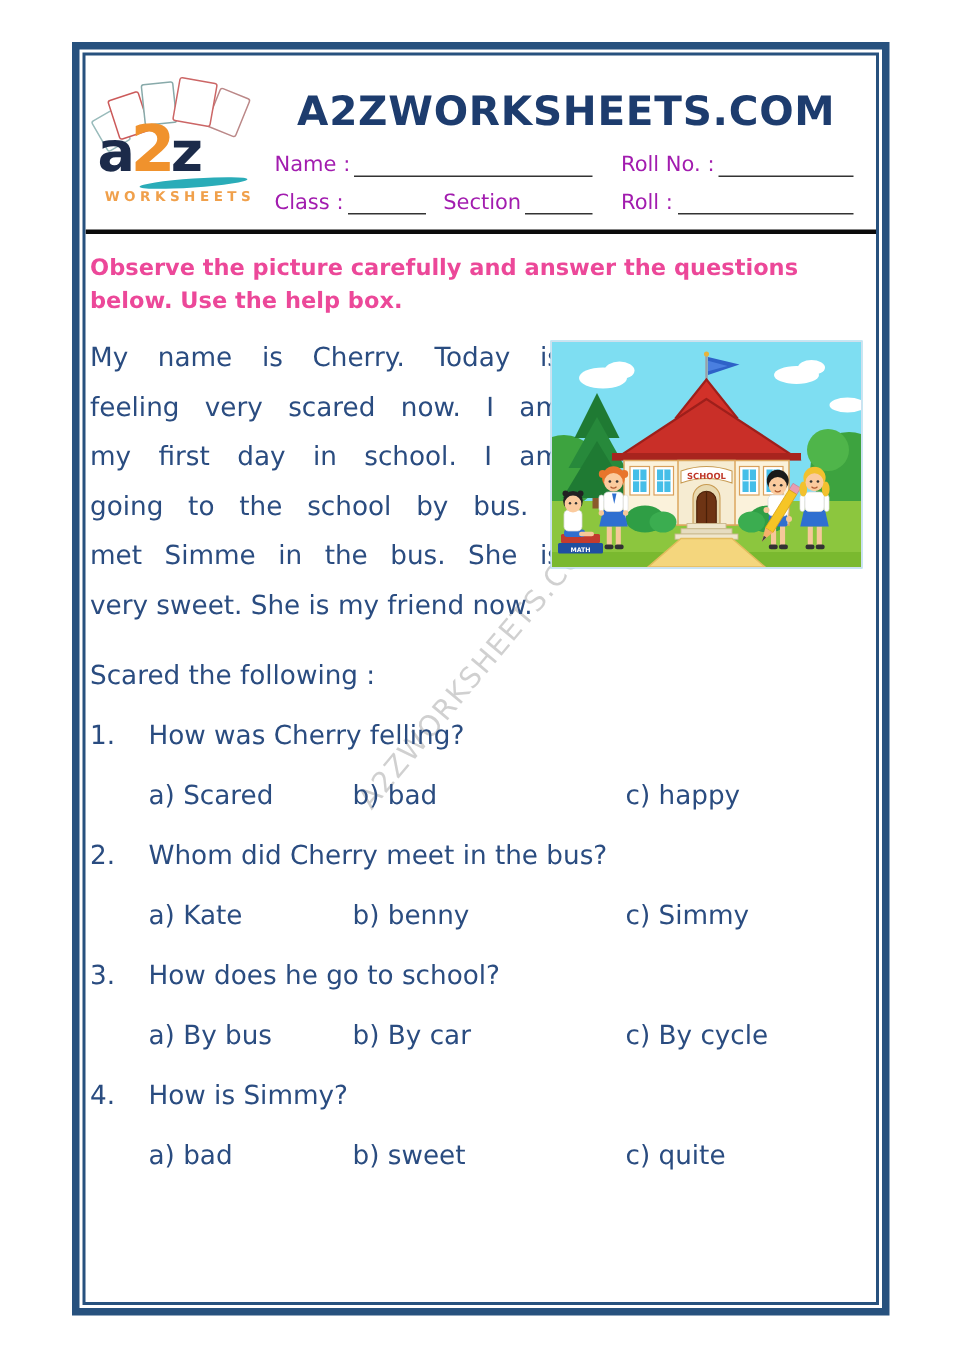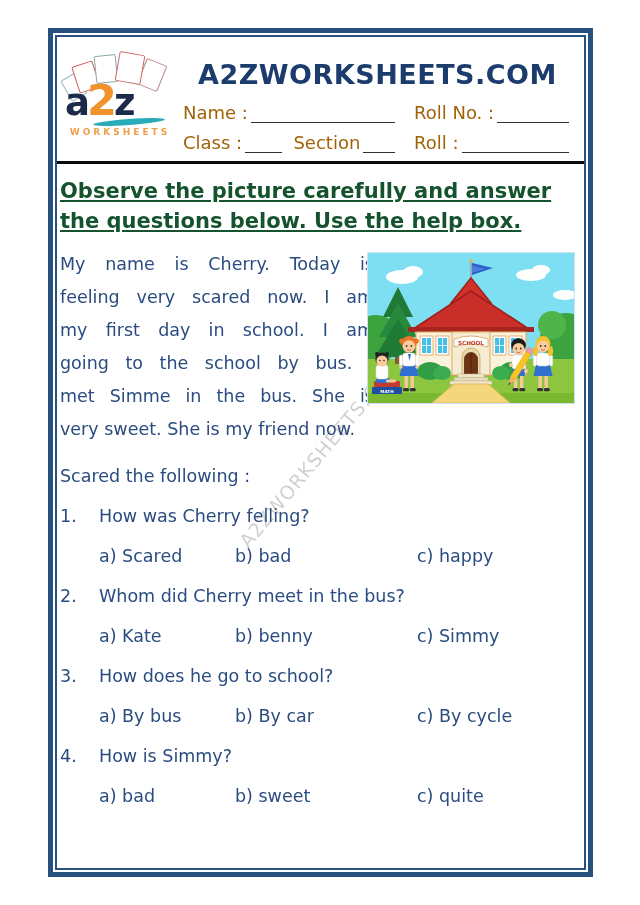--- a/index.html
+++ b/index.html
@@ -20,37 +20,37 @@
   .logo-text { position:absolute; left:0; right:0; top:28px; 
                font-weight:bold; font-size:37px; line-height:38px; letter-spacing:-3px; color:#1C2B4A; }
   .logo-text .two { color:#F0922D; font-size:43px; }
   .logo-swoosh { position:absolute; left:28px; top:66px; width:72px; height:6px;
                  background:#2AACB8; border-radius:50%; transform:rotate(-4deg); }
   .logo-sub { position:absolute; left:0; right:0; top:74px; text-align:center;
               font-size:9px; font-weight:bold; letter-spacing:3px; color:#F0A04B; }
   .head-right { flex:1; padding-left:8px; }
   .ws-title { margin-top:10px; text-align:center; font-size:27px; font-weight:bold;
               color:#1D3C6E; letter-spacing:0.5px; }
-  .fields { margin-top:12px; font-size:18px; color:#a16207; }
+  .fields { margin-top:12px; font-size:14px; color:#a21caf; }
   .frow { display:flex; align-items:flex-end; margin-top:9px; }
   .f-left { flex:1; display:flex; align-items:flex-end; }
   .f-right { width:158px; flex:none; display:flex; align-items:flex-end; margin-left:16px; }
   .lbl { white-space:nowrap; }
   .ul { border-bottom:1.4px solid #333; height:15px; margin:0 3px; }
   .ul-name { flex:1; } .ul-roll { flex:1; }
   .ul-class { flex:1; } .ul-section { flex:0.85; } .ul-date { flex:1; }
   .sec-gap { margin-left:8px; }
 
   
   .ws-main { position:relative; flex:1; padding:12px 6px 0 3px; color:#2A4C80; font-size:17.5px; }
   .watermark { position:absolute; left:143px; top:278px; width:240px; text-align:center;
                transform:rotate(-50deg); font-size:19px; letter-spacing:1px;
                color:#ABABAB; opacity:0.55; z-index:0; pointer-events:none; }
   .content { position:relative; z-index:1; }
-  .instruction { font-weight:bold; color:#14532d; font-size:21px; line-height:1.45;text-decoration:underline; }
+  .instruction { font-weight:bold; color:#ec4899; font-size:15px; line-height:1.45; }
   .passage { position:relative; margin-top:11px; }
   .school-figure { position:absolute; right:3px; top:4px; width:208px; height:152px;
                    border:1px solid #cfe0ee; background:#7EDEF2; }
   .school-figure svg { display:block; width:100%; height:100%; }
   .pline { width:314px; line-height:33px; height:33px; }
   .pline.just { text-align:justify; text-align-last:justify; }
   .pline.last { width:auto; }
   .answer-heading { margin-top:18px; line-height:25px; }
   .q-row { display:flex; margin-top:15px; line-height:25px; }
   .q-num { width:39px; flex:none; }

